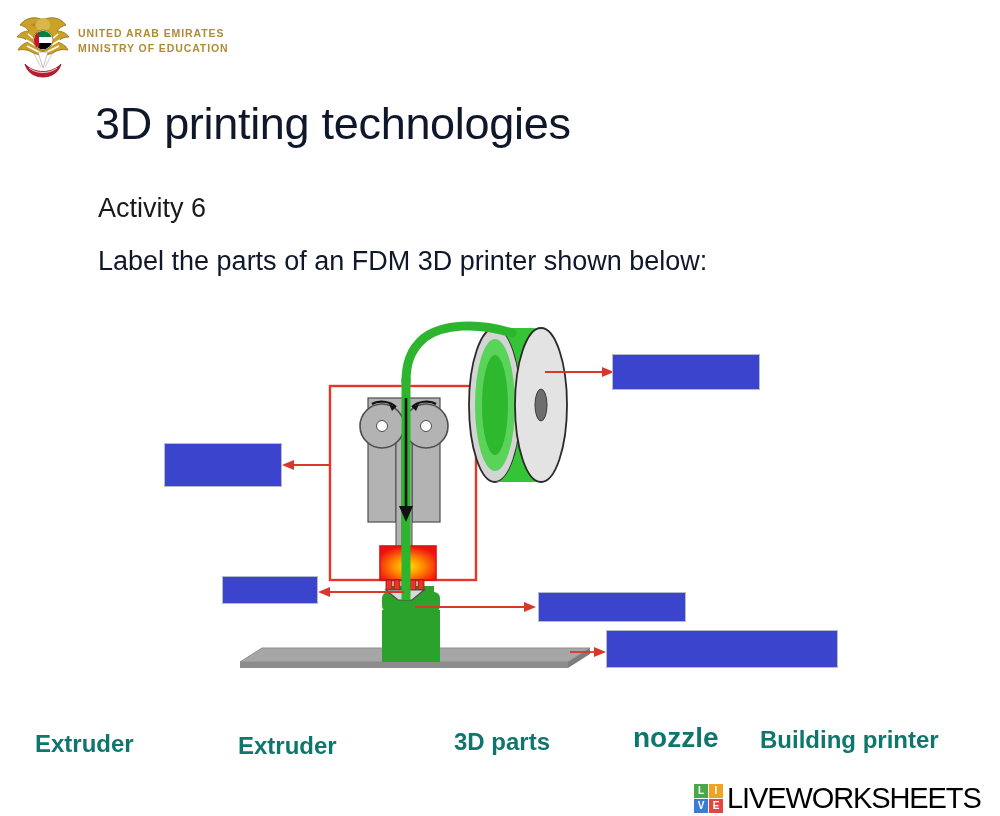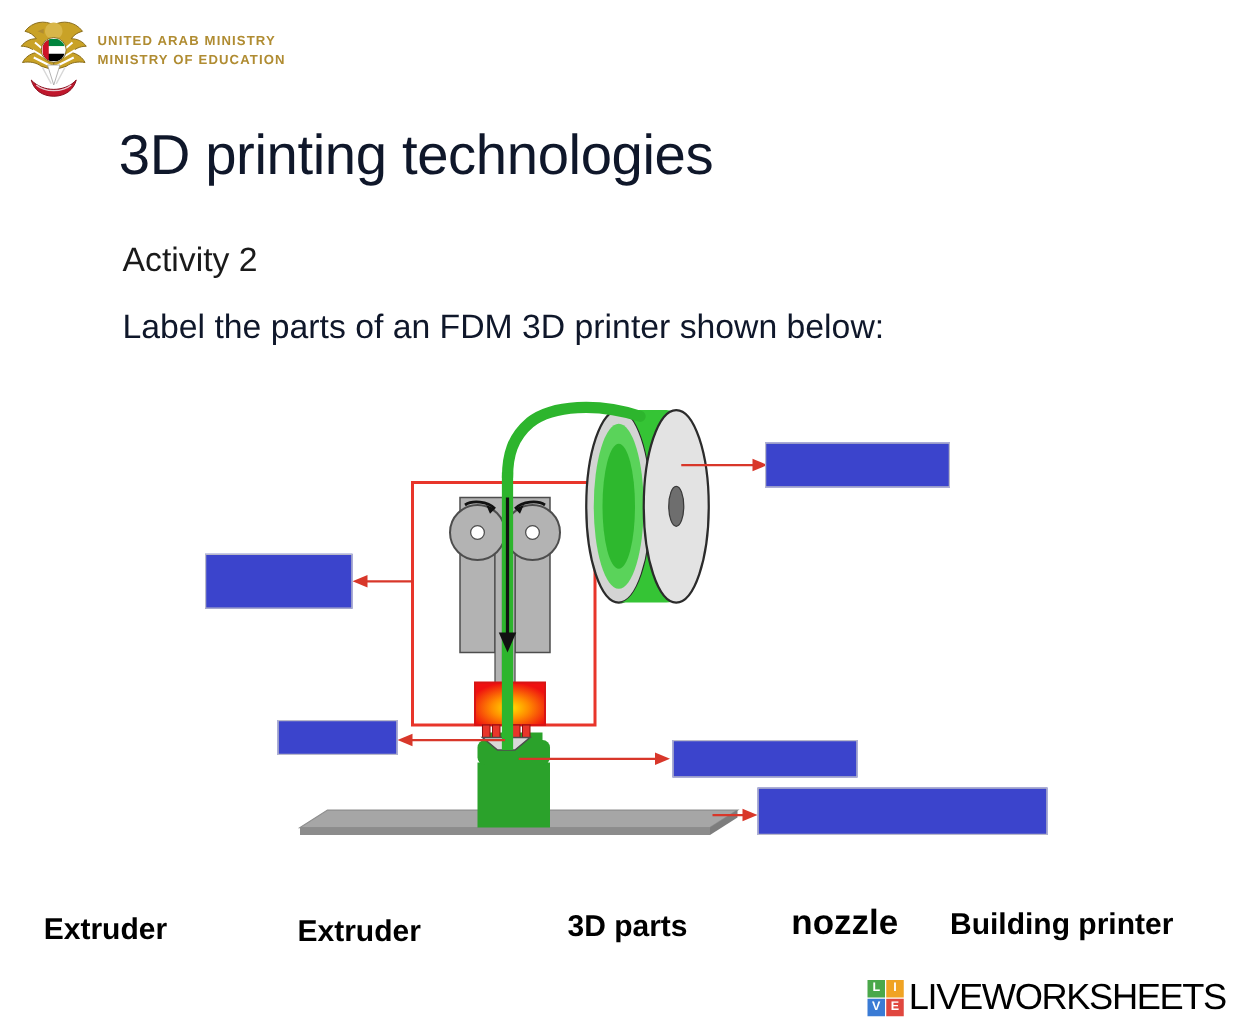--- a/index.html
+++ b/index.html
@@ -78,21 +78,21 @@
     position: absolute;
     background: #3b44cc;
     border: 1px solid #b9b9c9;
     box-sizing: border-box;
   }
 
   
   .word {
     position: absolute;
     font-weight: bold;
-    color: #000000;
+    color: #0f766e;
     white-space: nowrap;
   }
 
   
   #lw-logo {
     position: absolute;
     left: 694px;
     top: 783px;
     height: 30px;
     display: flex;
@@ -155,26 +155,26 @@
       </g>
 
       <path d="M24 40 L29 56 L34 40 Z" fill="#ffffff" stroke="#9a9a9a" stroke-width="0.6"></path>
       <path d="M20 42 L27 55 M38 42 L31 55" stroke="#d8d8d8" stroke-width="1.2" fill="none"></path>
 
       <path d="M11 52 C20 62 38 62 47 52 C45 60 38 65 29 65 C20 65 13 60 11 52 Z" fill="#c0172c" stroke="#8a0f1f" stroke-width="0.8"></path>
       <path d="M15 56 C22 62 36 62 43 56" stroke="#e8c9cf" stroke-width="1" fill="none"></path>
     </svg>
   </div>
   <div class="header-text">
-    <div>UNITED ARAB MINISTRY</div>
+    <div>UNITED ARAB EMIRATES</div>
     <div>MINISTRY OF EDUCATION</div>
   </div>
 
   <div class="slide-title">3D printing technologies</div>
-  <div class="body-line1">Activity 2</div>
+  <div class="body-line1">Activity 6</div>
   <div class="body-line2">Label the parts of an FDM 3D printer  shown below:</div>
 
   <svg id="diagram" viewBox="0 0 1000 390">
 
     <g>
       <polygon points="262,348 590,348 568,362 240,362" fill="#a6a6a6" stroke="#8e8e8e" stroke-width="1"></polygon>
       <polygon points="240,362 568,362 568,368 240,368" fill="#8c8c8c"></polygon>
       <polygon points="568,362 590,348 590,354 568,368" fill="#7d7d7d"></polygon>
     </g>
 

